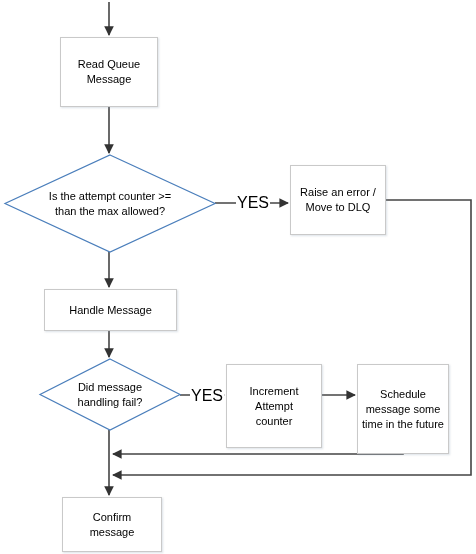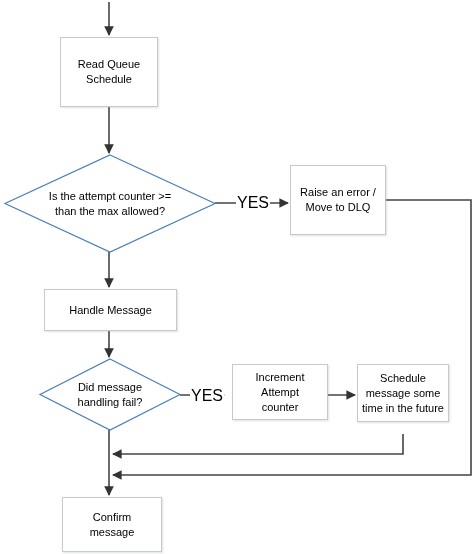--- a/index.html
+++ b/index.html
@@ -98,44 +98,44 @@
       <path d="M 109 430 L 109 495" marker-end="url(#arrow)"></path>
     </g>
 
     <g fill="none" stroke="#4a7ebb" stroke-width="1.2">
       <polygon points="110,155 215,203.5 110,252 5,203.5"></polygon>
       <polygon points="110,359 180,394.5 110,430 40,394.5"></polygon>
     </g>
   </svg>
 
   <div class="node rect" style="left:60px; top:37px; width:98px; height:70px;">
-    <span class="node-label">Read Queue Schedule</span>
+    <span class="node-label">Read Queue Message</span>
   </div>
 
   <div class="node diamond" style="left:5px; top:155px; width:210px; height:97px;">
     <span class="node-label" style="max-width:124px;">Is the attempt counter &gt;= than the max allowed?</span>
   </div>
 
   <div class="node rect" style="left:44px; top:289px; width:133px; height:42px;">
     <span class="node-label">Handle Message</span>
   </div>
 
   <div class="node rect" style="left:290px; top:165px; width:96px; height:70px;">
     <span class="node-label">Raise an error / Move to DLQ</span>
   </div>
 
   <div class="node diamond" style="left:40px; top:359px; width:140px; height:71px;text-align:center;">
     <span class="node-label" style="max-width:96px;">Did message handling fail?</span>
   </div>
 
-  <div class="node rect" style="left:232px; top:364px; width:96px; height:56px;">
+  <div class="node rect" style="left:226px; top:364px; width:96px; height:84px;">
     <span class="node-label" style="max-width:64px;">Increment Attempt counter</span>
   </div>
 
-  <div class="node rect" style="left:357px; top:364px; width:92px; height:58px;">
+  <div class="node rect" style="left:357px; top:364px; width:92px; height:90px;">
     <span class="node-label" style="max-width:82px;">Schedule message some time in the future</span>
   </div>
 
   <div class="node rect" style="left:62px; top:497px; width:100px; height:55px;">
     <span class="node-label" style="max-width:64px;">Confirm message</span>
   </div>
 
   <div class="edge-label" style="left:236px; top:197px;">YES</div>
 
   <div class="edge-label" style="left:190px; top:390px;">YES</div>

